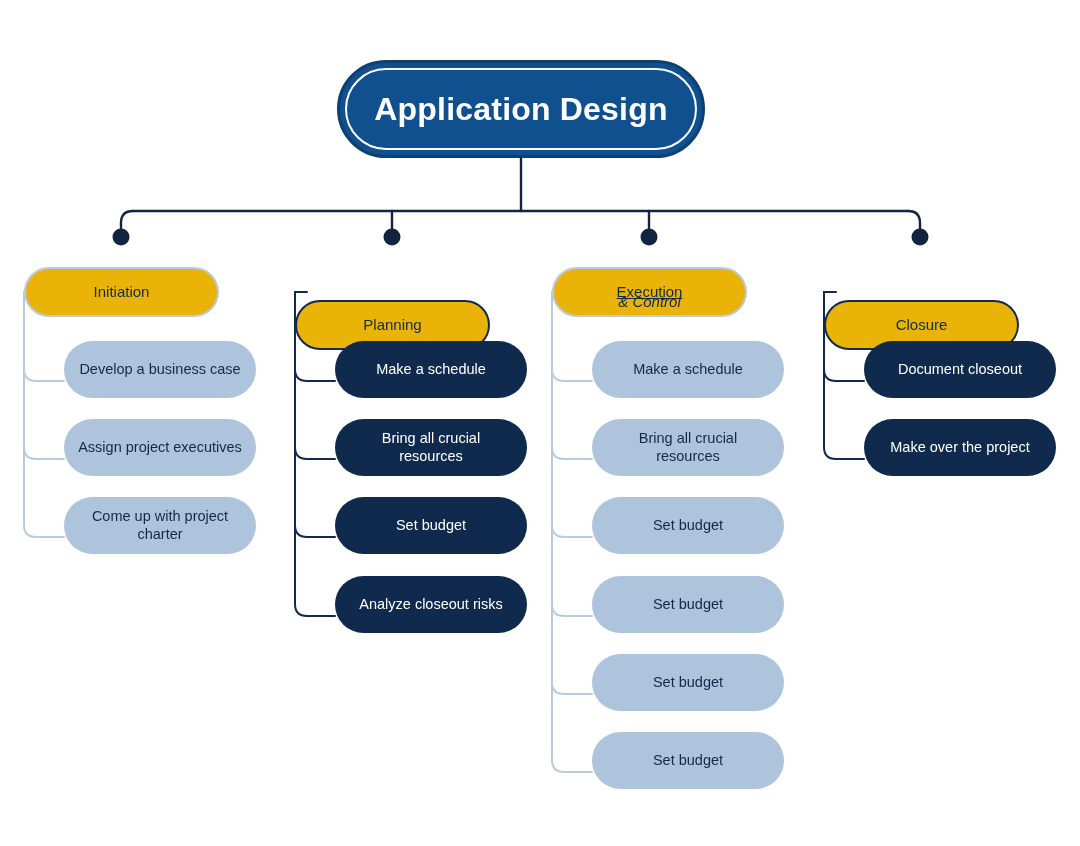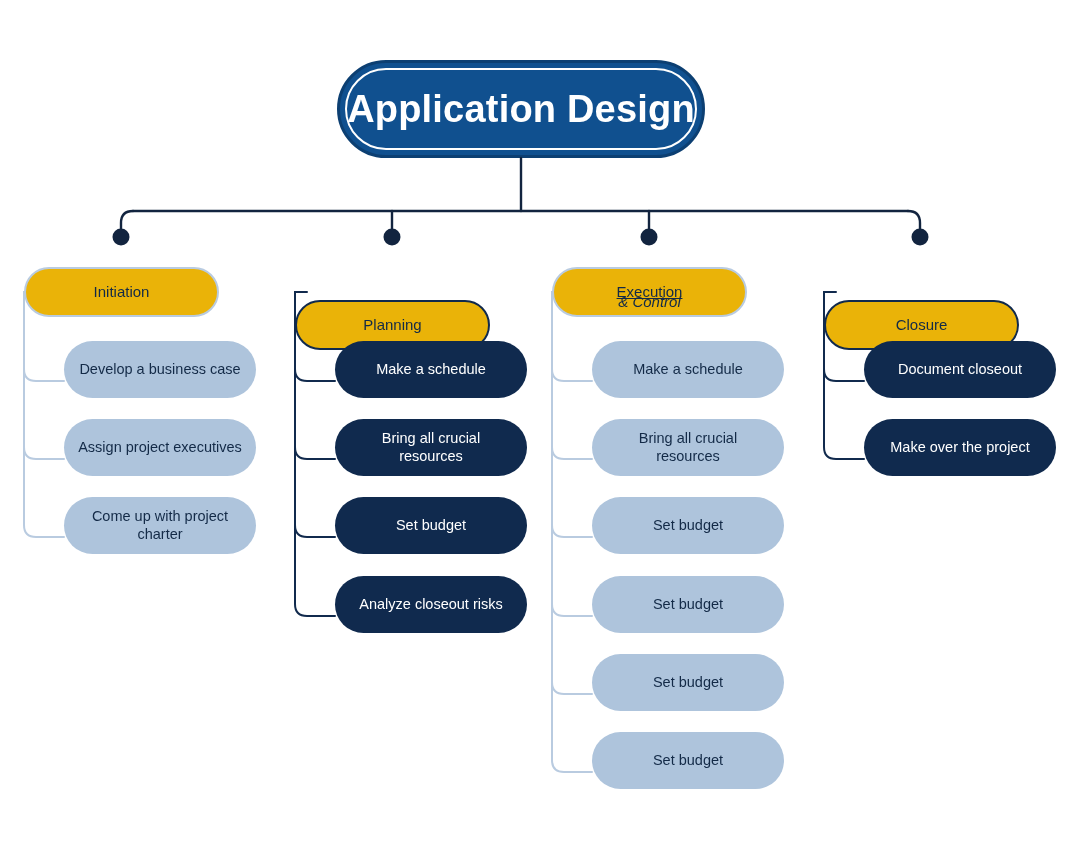--- a/index.html
+++ b/index.html
@@ -38,21 +38,21 @@
     top: 5px;
     right: 5px;
     bottom: 5px;
     border: 2px solid #ffffff;
     border-radius: 44px;
     pointer-events: none;
   }
   .root-label {
     position: relative;
     color: #ffffff;
-    font-size: 38px;
+    font-size: 32px;
     font-weight: bold;
     letter-spacing: 0.2px;
     z-index: 2;
   }
   
   #wires {
     position: absolute;
     left: 0;
     top: 0;
     width: 1080px;

